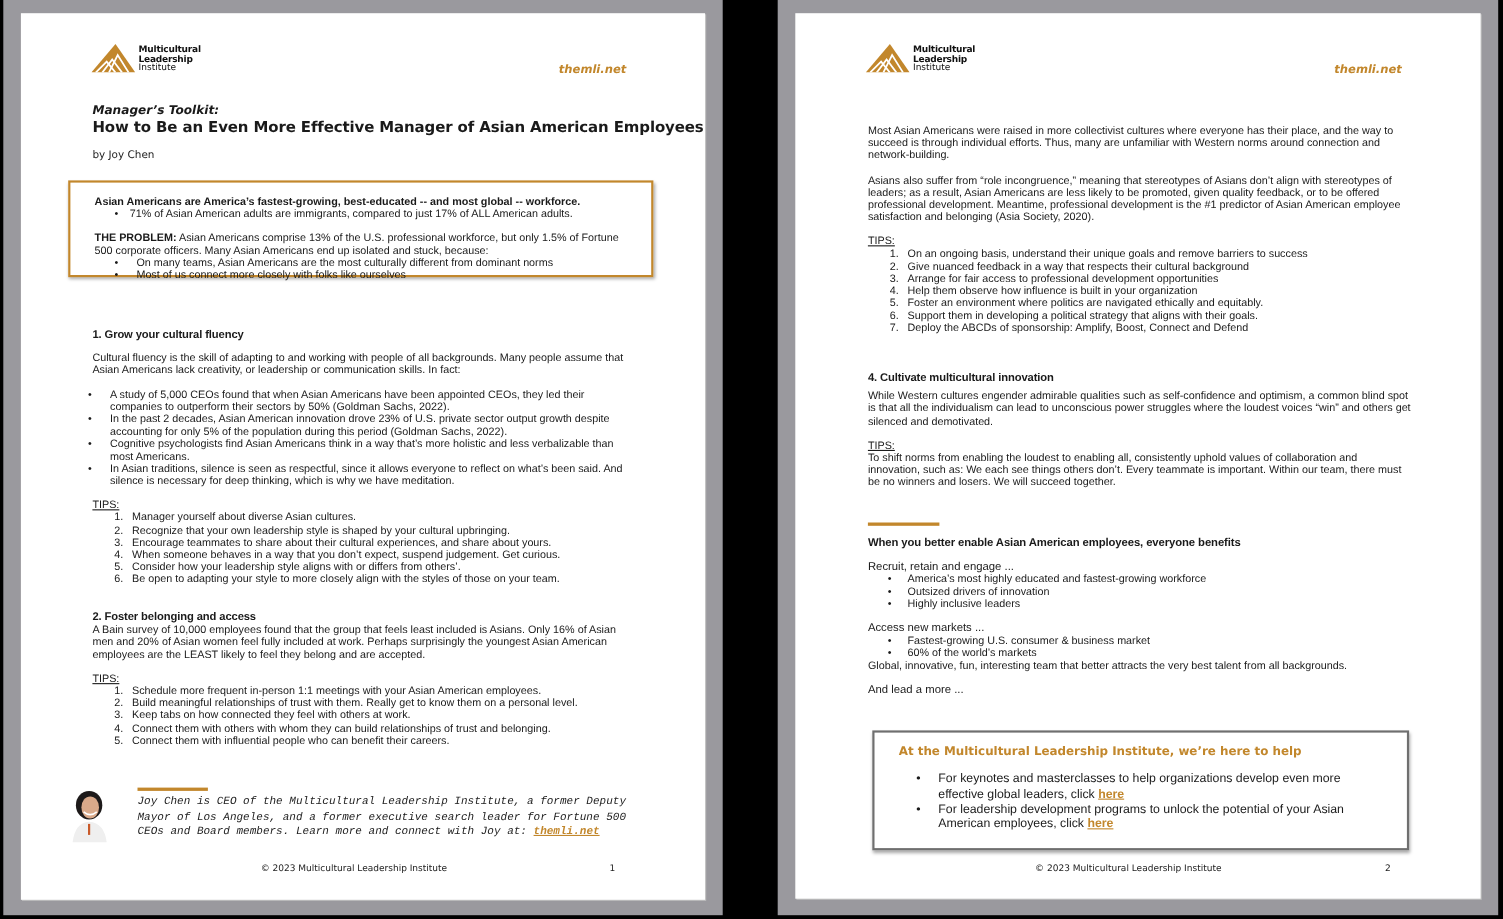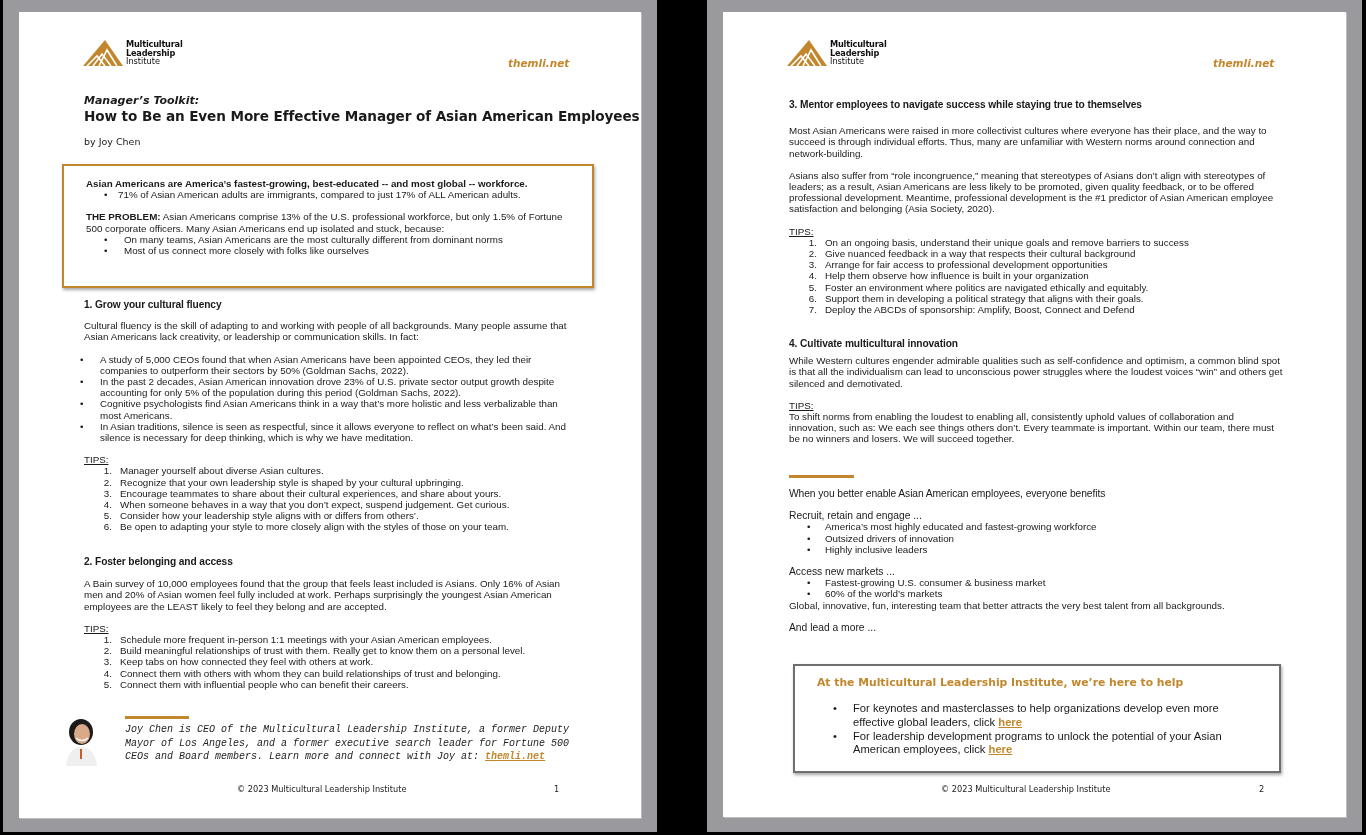--- a/index.html
+++ b/index.html
@@ -57,21 +57,21 @@
       <b>Leadership</b>
       <span>Institute</span>
     </div>
   </div>
   <div class="abs site" style="left:489px;top:45px;">themli.net</div>
 
   <div class="abs t-sub" style="left:65px;top:82px;">Manager’s Toolkit:</div>
   <div class="abs t-main" style="left:65px;top:96px;">How to Be an Even More Effective Manager of Asian American Employees</div>
   <div class="abs by" style="left:65px;top:124px;">by Joy Chen</div>
 
-  <div class="abs orange-box txt" style="left:43px;top:152px;width:532px;height:124px;padding:0;box-sizing:border-box;">
+  <div class="abs orange-box txt" style="left:43px;top:152px;width:532px;height:88px;padding:0;box-sizing:border-box;">
     <div style="padding:12px 0 0 22px;">
       <p style="font-weight:bold;">Asian Americans are America’s fastest-growing, best-educated -- and most global -- workforce.</p>
       <div class="li" style="padding-left:18px;">
         <span class="mk" style="width:14px;text-align:left;">•</span>
         <span>71% of Asian American adults are immigrants, compared to just 17% of ALL American adults.</span>
       </div>
       <p style="margin-top:11px;padding-right:20px;">
         <b>THE PROBLEM:</b><span>  Asian Americans comprise 13% of the U.S. professional workforce, but only 1.5% of Fortune 500 corporate officers. Many Asian Americans end up isolated and stuck, because:</span>
       </p>
       <div class="li" style="padding-left:18px;">
@@ -130,21 +130,21 @@
         </li>
       <li class="li">
           <span class="mk" style="width:28px;padding-right:8px;">6.</span>
           <span>Be open to adapting your style to more closely align with the styles of those on your team.</span>
         </li>
     </ol>
   </div>
 
   <div class="abs txt" style="left:65px;top:544px;width:495px;">
     <p class="h">2. Foster belonging and access</p>
-    <p style="margin-top:11px;">A Bain survey of 10,000 employees found that the group that feels least included is Asians. Only 16% of Asian men and 20% of Asian women feel fully included at work. Perhaps surprisingly the youngest Asian American employees are the LEAST likely to feel they belong and are accepted.</p>
+    <p style="">A Bain survey of 10,000 employees found that the group that feels least included is Asians. Only 16% of Asian men and 20% of Asian women feel fully included at work. Perhaps surprisingly the youngest Asian American employees are the LEAST likely to feel they belong and are accepted.</p>
     <p class="tips" style="margin-top:11px;">TIPS:</p>
     <ol>
       <li class="li">
           <span class="mk" style="width:28px;padding-right:8px;">1.</span>
           <span>Schedule more frequent in-person 1:1 meetings with your Asian American employees.</span>
         </li>
       <li class="li">
           <span class="mk" style="width:28px;padding-right:8px;">2.</span>
           <span>Build meaningful relationships of trust with them. Really get to know them on a personal level.</span>
         </li>
@@ -193,21 +193,20 @@
     </svg>
     <div class="logo-text">
       <b>Multicultural</b>
       <b>Leadership</b>
       <span>Institute</span>
     </div>
   </div>
   <div class="abs site" style="left:490px;top:45px;">themli.net</div>
 
   <div class="abs txt" style="left:66px;top:87px;width:495px;">
-    <p class="h">3.  Mentor employees to navigate success while staying true to themselves</p>
     <p style="margin-top:15px;">Most Asian Americans were raised in more collectivist cultures where everyone has their place, and the way to succeed is through individual efforts. Thus, many are unfamiliar with Western norms around connection and network-building.</p>
     <p style="margin-top:11px;">Asians also suffer from “role incongruence,” meaning that stereotypes of Asians don’t align with stereotypes of leaders; as a result, Asian Americans are less likely to be promoted, given quality feedback, or to be offered professional development. Meantime, professional development is the #1 predictor of Asian American employee satisfaction and belonging (Asia Society, 2020).</p>
     <p class="tips" style="margin-top:11px;">TIPS:</p>
     <ol>
       <li class="li">
           <span class="mk" style="width:28px;padding-right:8px;">1.</span>
           <span>On an ongoing basis, understand their unique goals and remove barriers to success</span>
         </li>
       <li class="li">
           <span class="mk" style="width:28px;padding-right:8px;">2.</span>
@@ -238,21 +237,21 @@
 
   <div class="abs txt" style="left:66px;top:326px;width:495px;">
     <p class="h">4.  Cultivate multicultural innovation</p>
     <p style="margin-top:6px;">While Western cultures engender admirable qualities such as self-confidence and optimism, a common blind spot is that all the individualism can lead to unconscious power struggles where the loudest voices “win” and others get silenced and demotivated.</p>
     <p class="tips" style="margin-top:11px;">TIPS:</p>
     <p>To shift norms from enabling the loudest to enabling all, consistently uphold values of collaboration and innovation, such as: We each see things others don’t. Every teammate is important. Within our team, there must be no winners and losers. We will succeed together.</p>
   </div>
 
   <div class="abs rule" style="left:66px;top:463px;width:65px;"></div>
   <div class="abs txt" style="left:66px;top:476px;width:510px;">
-    <p class="h" style="font-weight:normal;font-size:10.3px;"><span>When you better enable Asian American employees, everyone benefits</span></p>
+    <p class="h" style="font-weight:bold;font-size:10.3px;"><span>When you better enable Asian American employees, everyone benefits</span></p>
     <p style="margin-top:11px;font-size:10.3px;">Recruit, retain and engage ...</p>
     <ul>
       <li class="li">
           <span class="mk" style="width:36px;text-align:left;padding-left:18px;box-sizing:border-box;">•</span>
           <span>America’s most highly educated and fastest-growing workforce</span>
         </li>
       <li class="li">
           <span class="mk" style="width:36px;text-align:left;padding-left:18px;box-sizing:border-box;">•</span>
           <span>Outsized drivers of innovation</span>
         </li>

